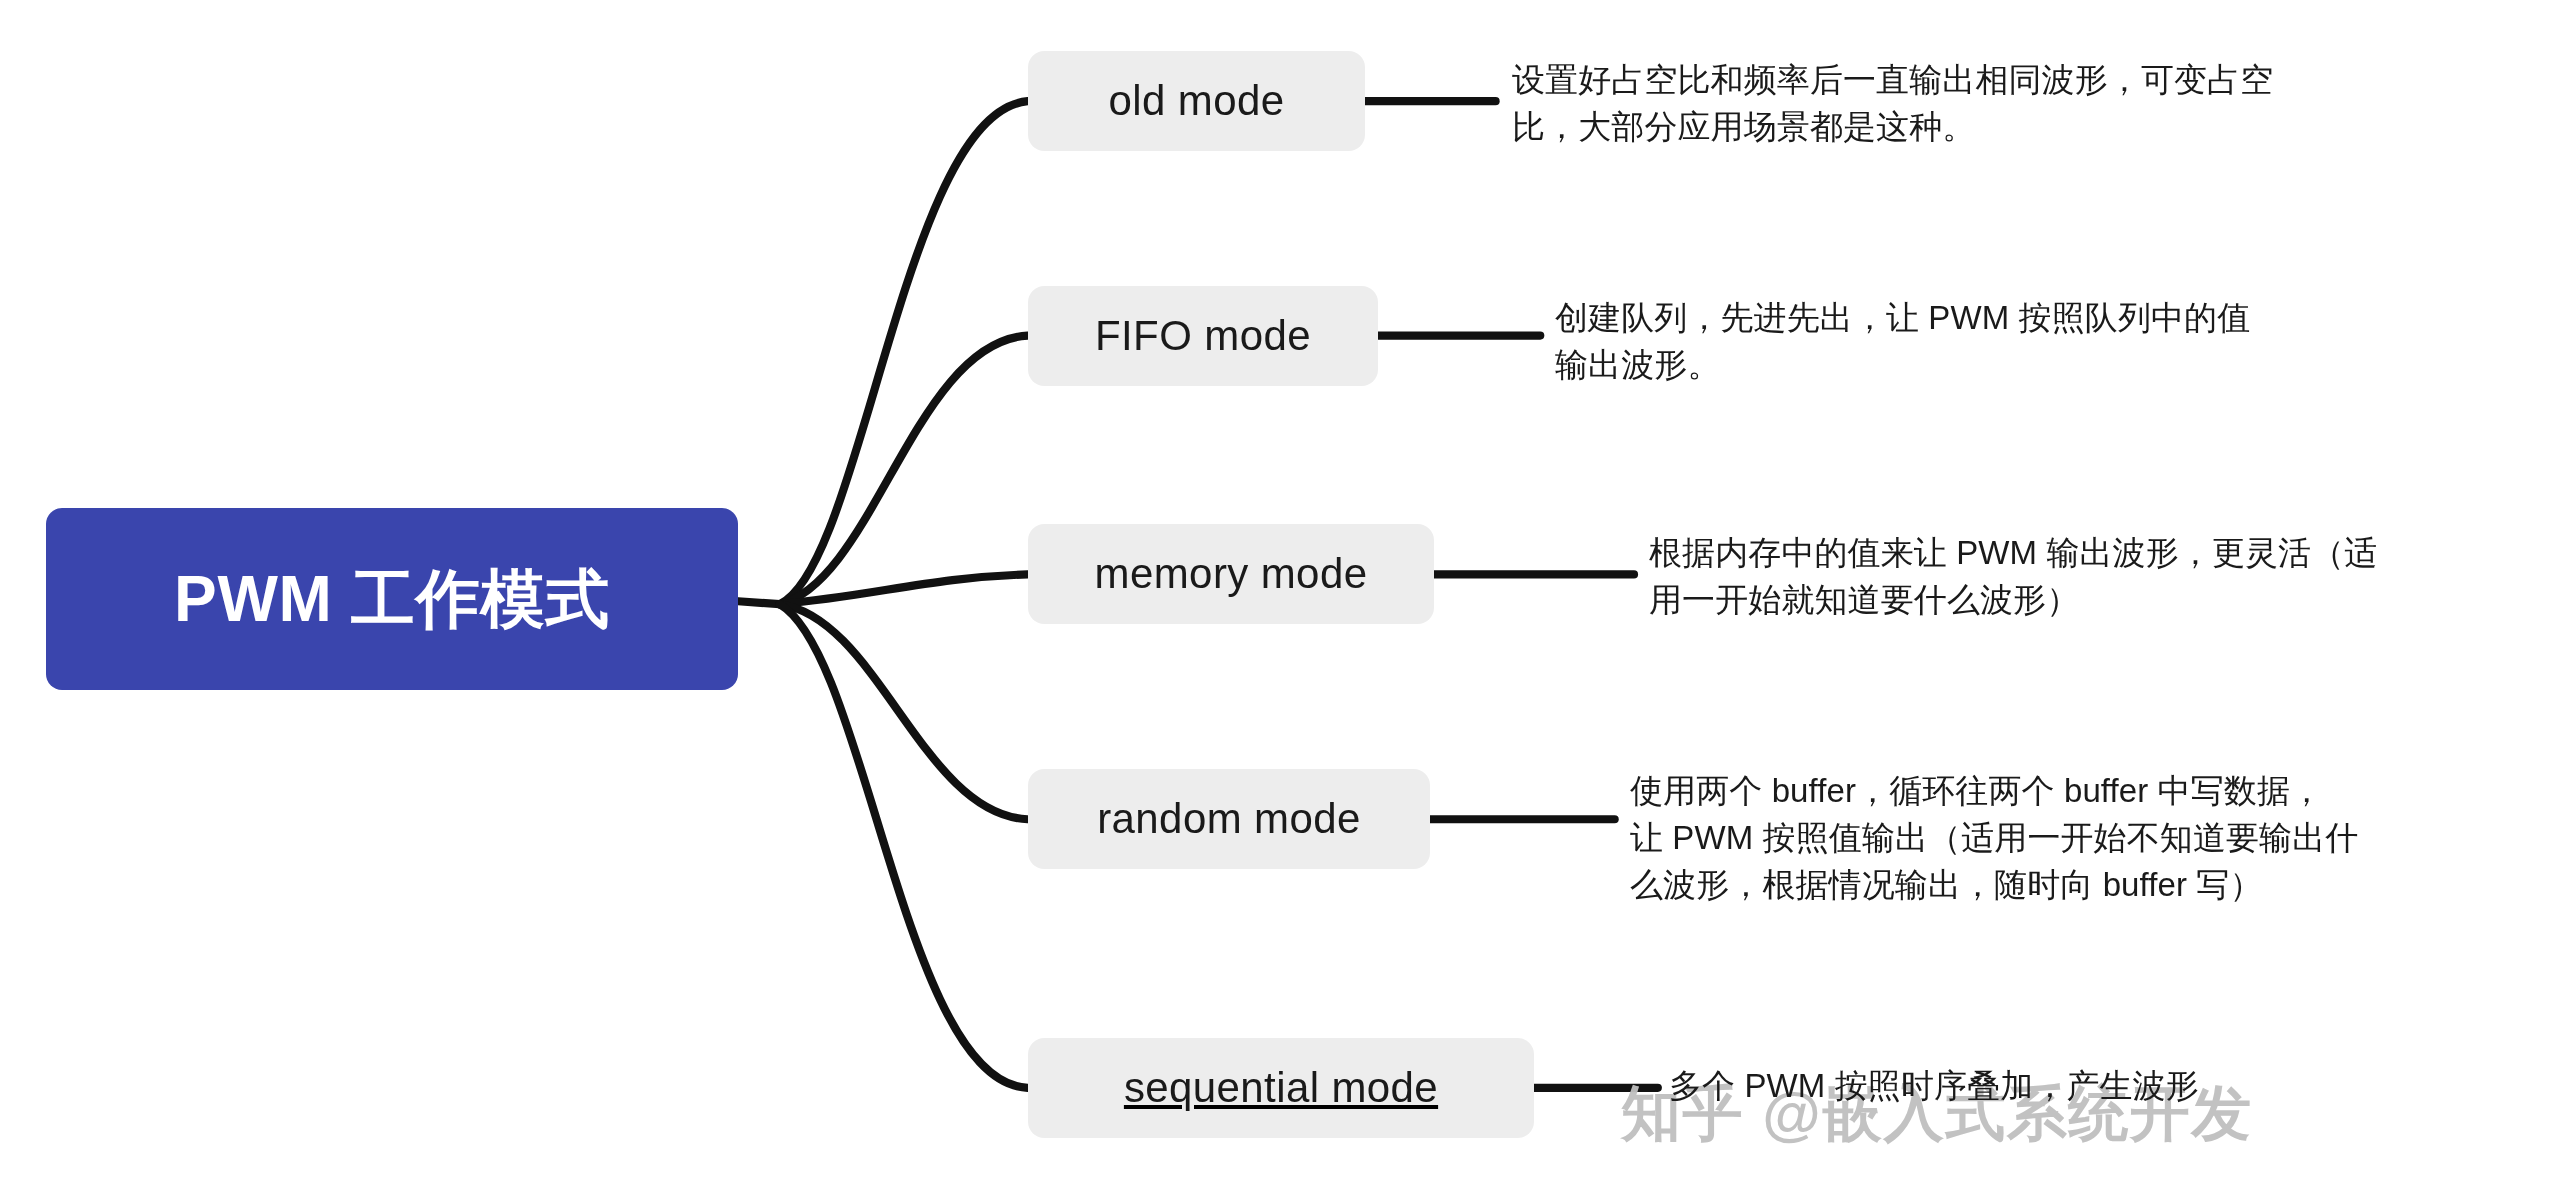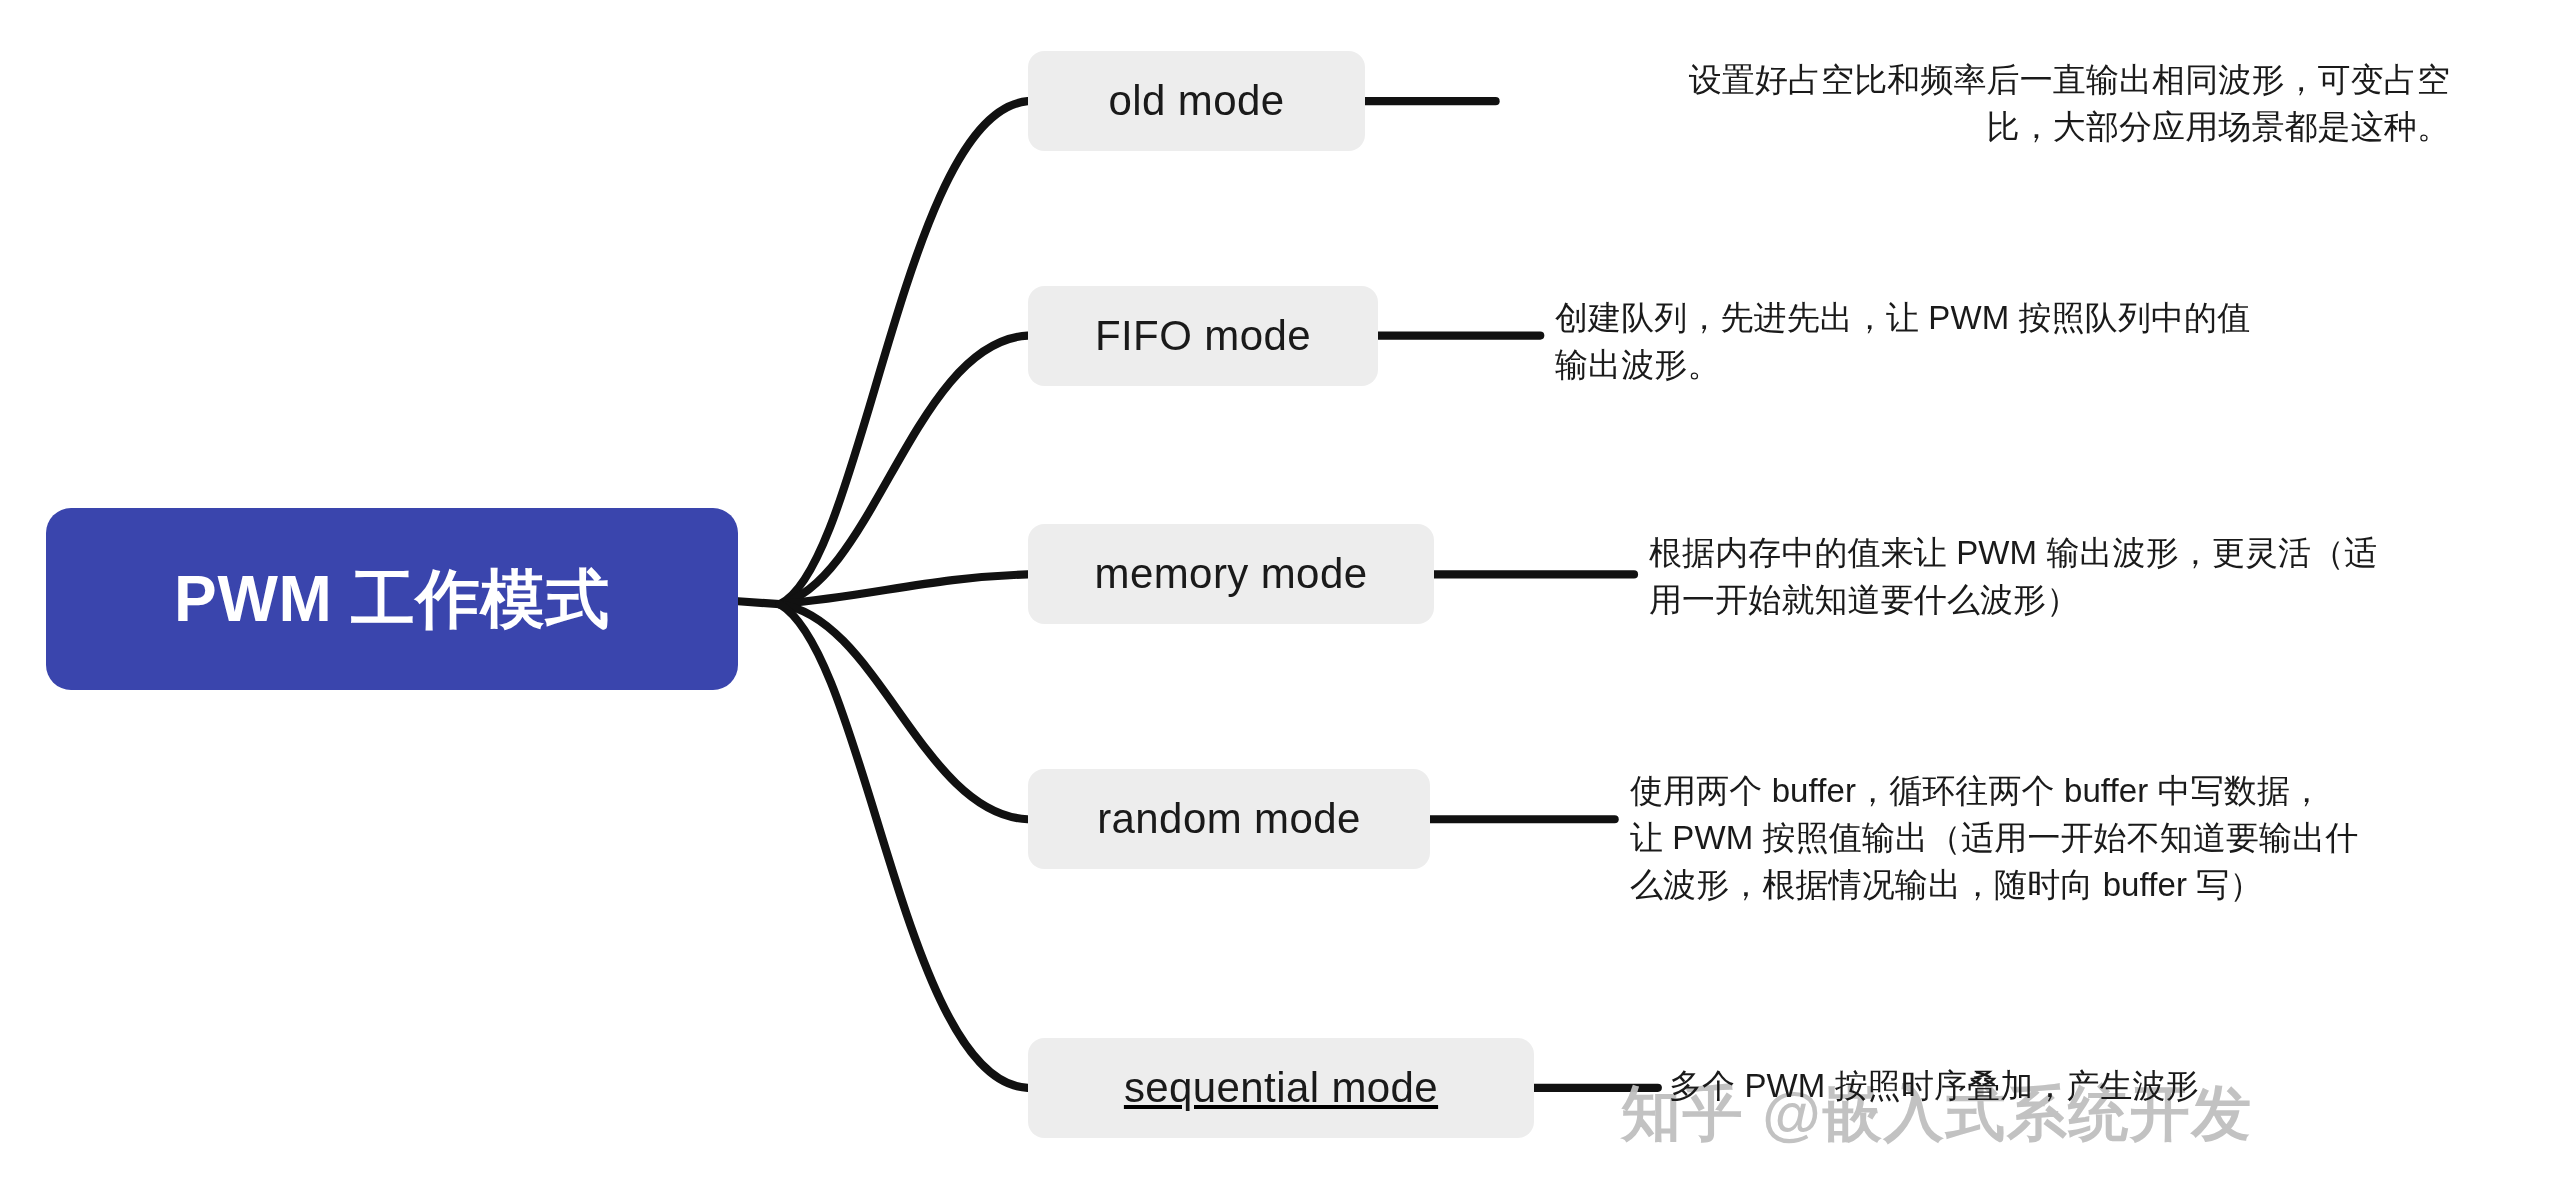--- a/index.html
+++ b/index.html
@@ -28,21 +28,21 @@
   }
 
   
   .root-node {
     position: absolute;
     left: 46px;
     top: 508px;
     width: 692px;
     height: 182px;
     background: #3A45AD;
-    border-radius: 25px;
+    border-radius: 16px;
     display: flex;
     align-items: center;
     justify-content: center;
     box-sizing: border-box;
   }
   .root-label {
     color: #ffffff;
     font-size: 64px;
     font-weight: bold;
     letter-spacing: 0.7px;
@@ -78,21 +78,21 @@
 
   
   .desc {
     position: absolute;
     color: #1A1A1A;
     font-size: 33px;
     line-height: 1.42;
     letter-spacing: 0.1px;
     white-space: pre-line;
   }
-  .desc-1 { left: 1512px; top: 57px;   width: 938px; text-align: right; }
+  .desc-1 { left: 1512px; top: 57px;   width: 938px; }
   .desc-2 { left: 1555px; top: 295px;  width: 930px; }
   .desc-3 { left: 1649px; top: 530px;  width: 930px; }
   .desc-4 { left: 1630px; top: 768px; width: 945px; }
   .desc-5 { left: 1669px; top: 1063px; width: 930px; z-index: 3; }
 
   
   .watermark {
     position: absolute;
     left: 1621px;
     top: 1074px;

